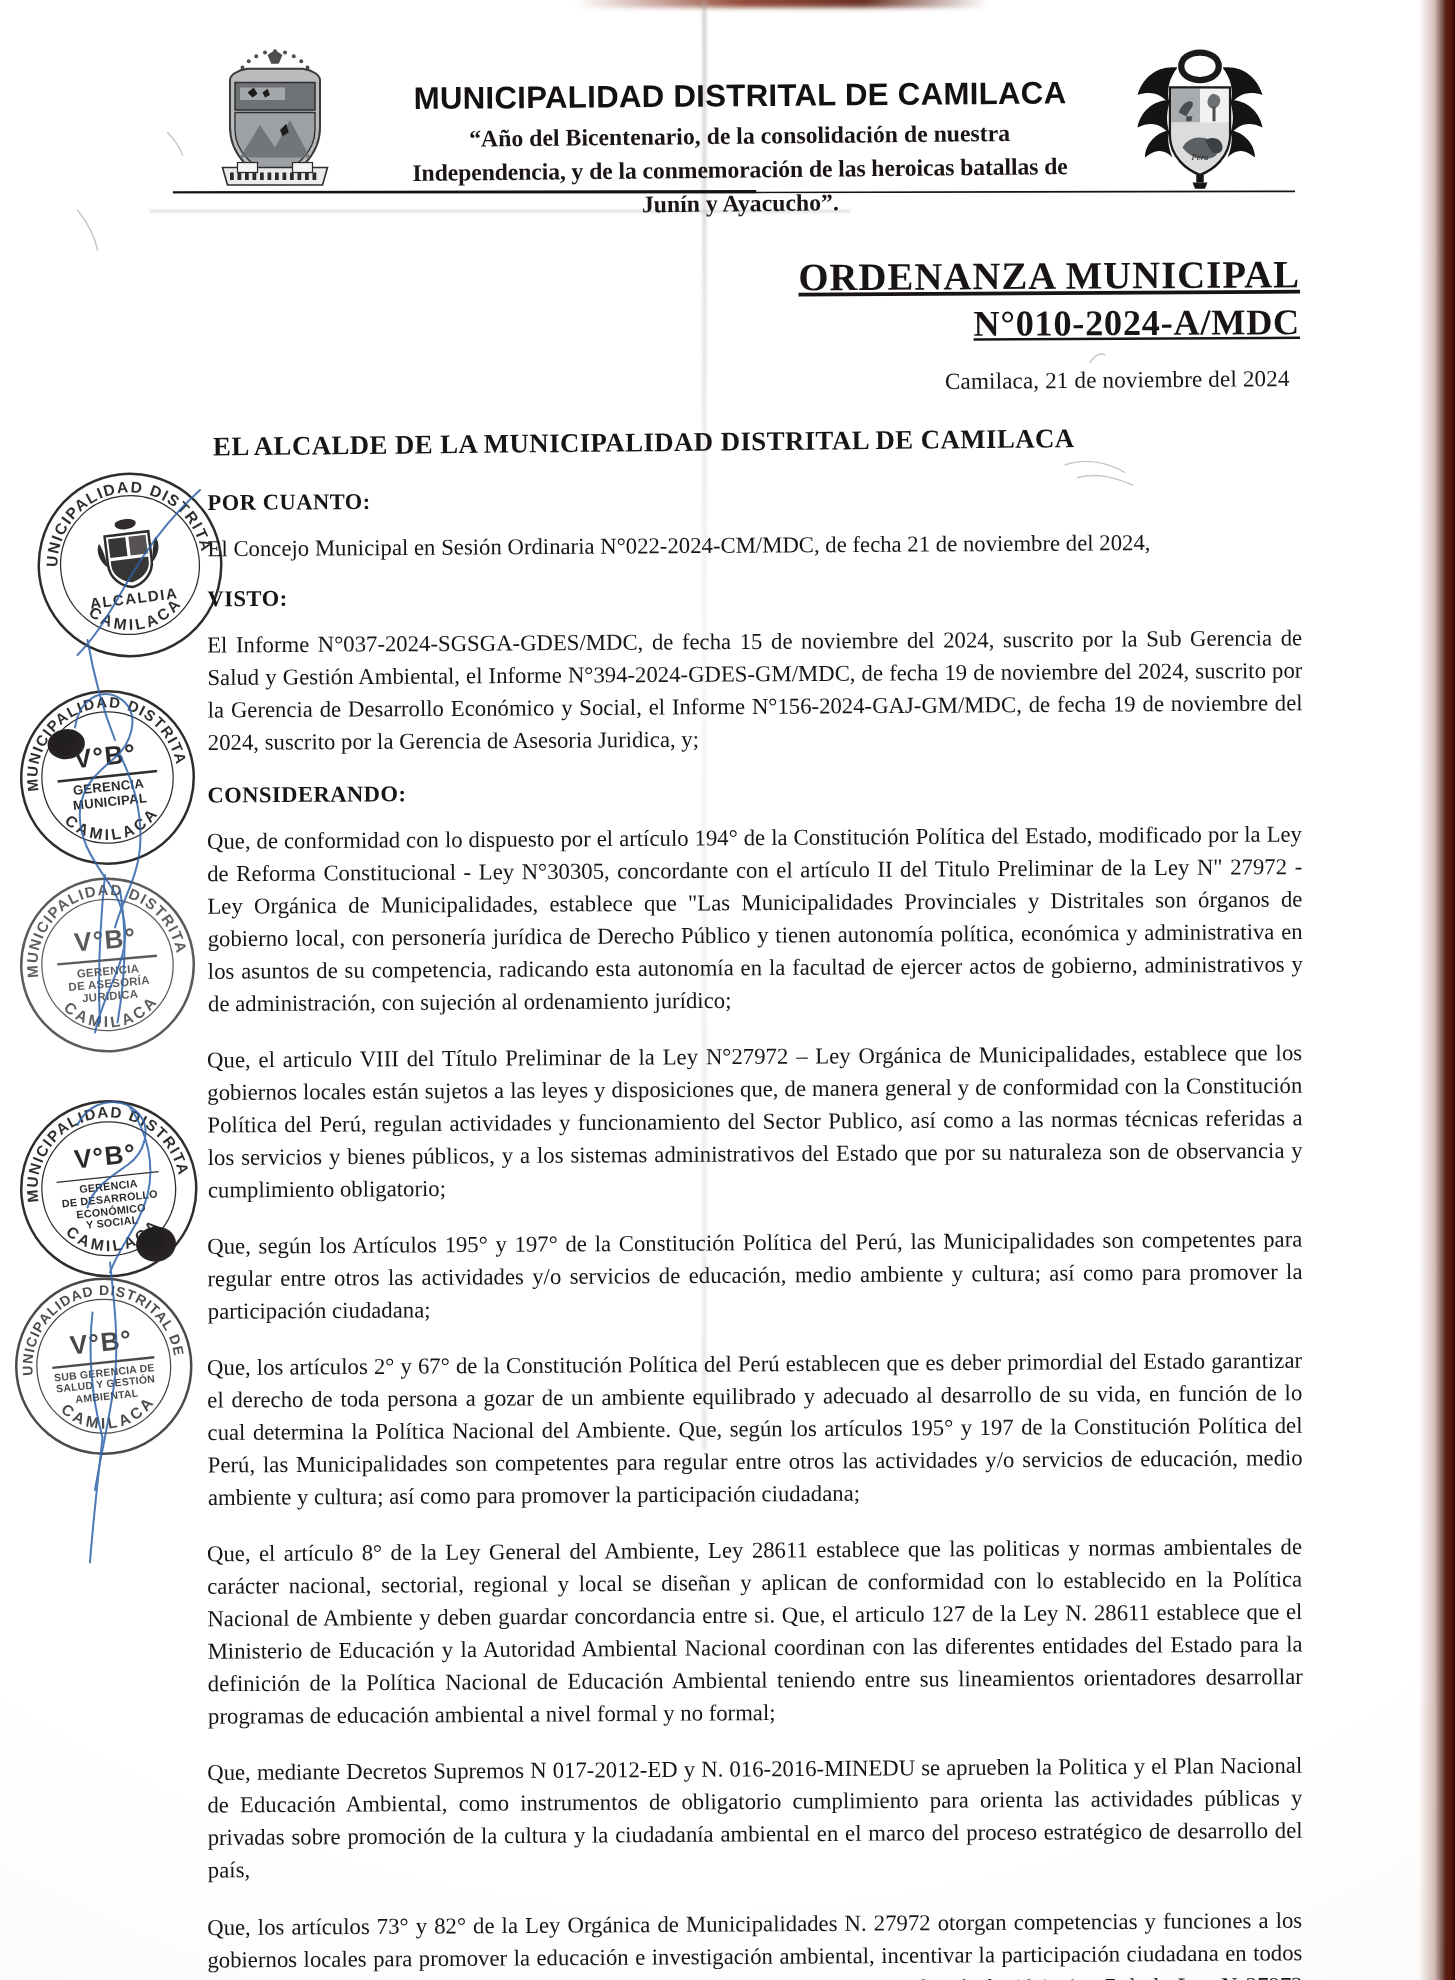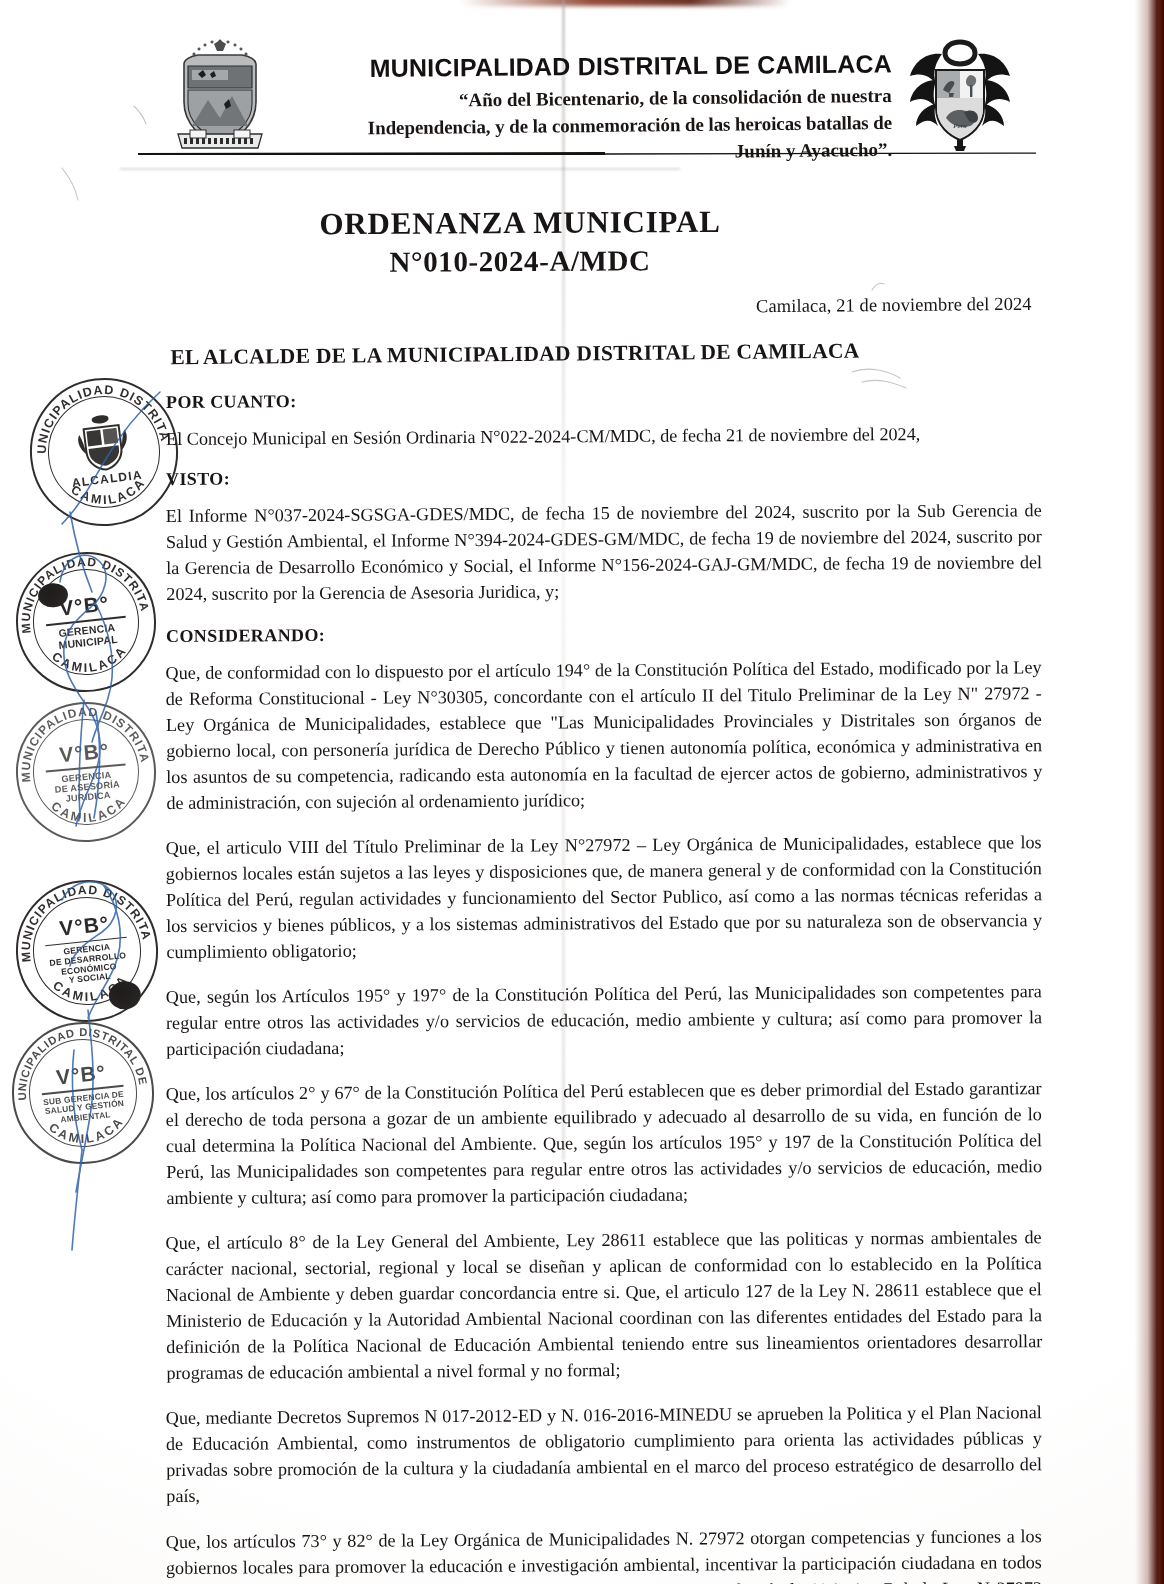--- a/index.html
+++ b/index.html
@@ -45,22 +45,22 @@
 
   
   #doc-header {
     position: absolute; left: 0; top: 14px; width: 1060px; height: 140px;
   }
   .emblem { position: absolute; }
   #emblem-camilaca { left: 168px; top: 16px; width: 104px; height: 126px; }
   #emblem-peru     { left: 902px; top: 22px; width: 116px; height: 120px; text-align: right; }
 
   #header-text {
-    position: absolute; left: 292px; top: 38px; width: 600px;
-    text-align: right;
+    position: absolute; left: 292px; top: 49px; width: 600px;
+    text-align: center;
   }
   #header-title-main {
     font-family: "Liberation Sans", "DejaVu Sans", sans-serif;
     font-size: 25px; font-weight: 700; letter-spacing: .2px;
     white-space: nowrap;
     transform: rotate(-0.5deg);
     color: #141110;
   }
   .header-slogan-line {
     font-family: "Liberation Serif", serif;
@@ -76,21 +76,21 @@
   #slogan-l3 { font-size: 19px; }
 
   #header-rule {
     position: absolute; left: 138px; top: 152px; width: 898px; height: 3px;
     background: #15120f;
     clip-path: polygon(0 30%, 52% 0%, 52% 44%, 100% 14%, 100% 58%, 52% 90%, 52% 100%, 0 100%);
   }
 
   
   #title-block {
-    position: absolute; left: 0; top: 205px; width: 1040px; text-align: center;
+    position: absolute; left: 0; top: 205px; width: 1040px; text-align: right; text-decoration: underline;
   }
   #title-line1 {
     font-size: 31px; font-weight: 700; letter-spacing: .8px;
     transform: rotate(-0.35deg);
   }
   #title-line2 {
     font-size: 29px; font-weight: 700; letter-spacing: .6px;
     margin-top: 4px;
     transform: rotate(-0.3deg);
   }

